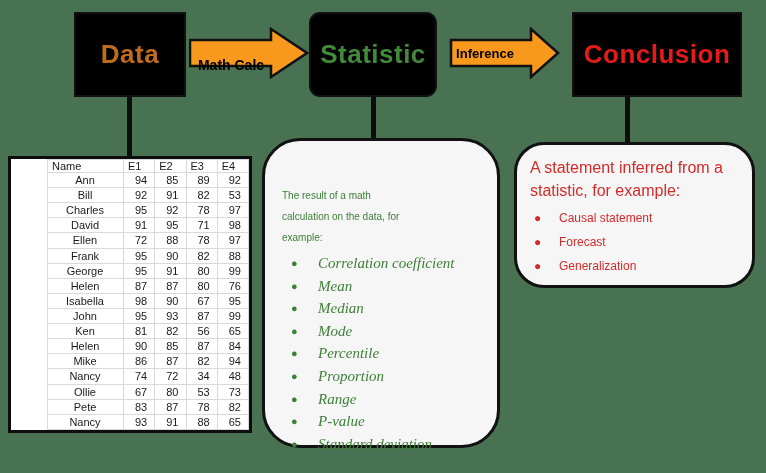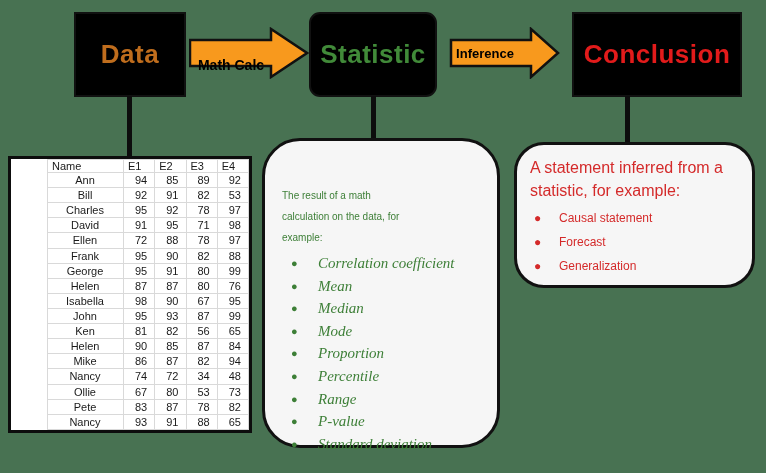--- a/index.html
+++ b/index.html
@@ -232,22 +232,22 @@
 
   <div class="note" id="statistic-note" style="color: rgb(61, 127, 55);">
     <p class="intro">The result of a math
 calculation on the data, for
 example:</p>
     <ul id="statistic-list">
         <li>Correlation coefficient</li>
         <li>Mean</li>
         <li>Median</li>
         <li>Mode</li>
+        <li>Percentile</li>
         <li>Proportion</li>
-        <li>Percentile</li>
         <li>Range</li>
         <li>P-value</li>
         <li>Standard deviation</li>
       </ul>
   </div>
 
   <div class="note" id="conclusion-note" style="color: rgb(212, 42, 42);">
     <p class="intro">A statement inferred from a
 statistic, for example:</p>
     <ul id="conclusion-list">

